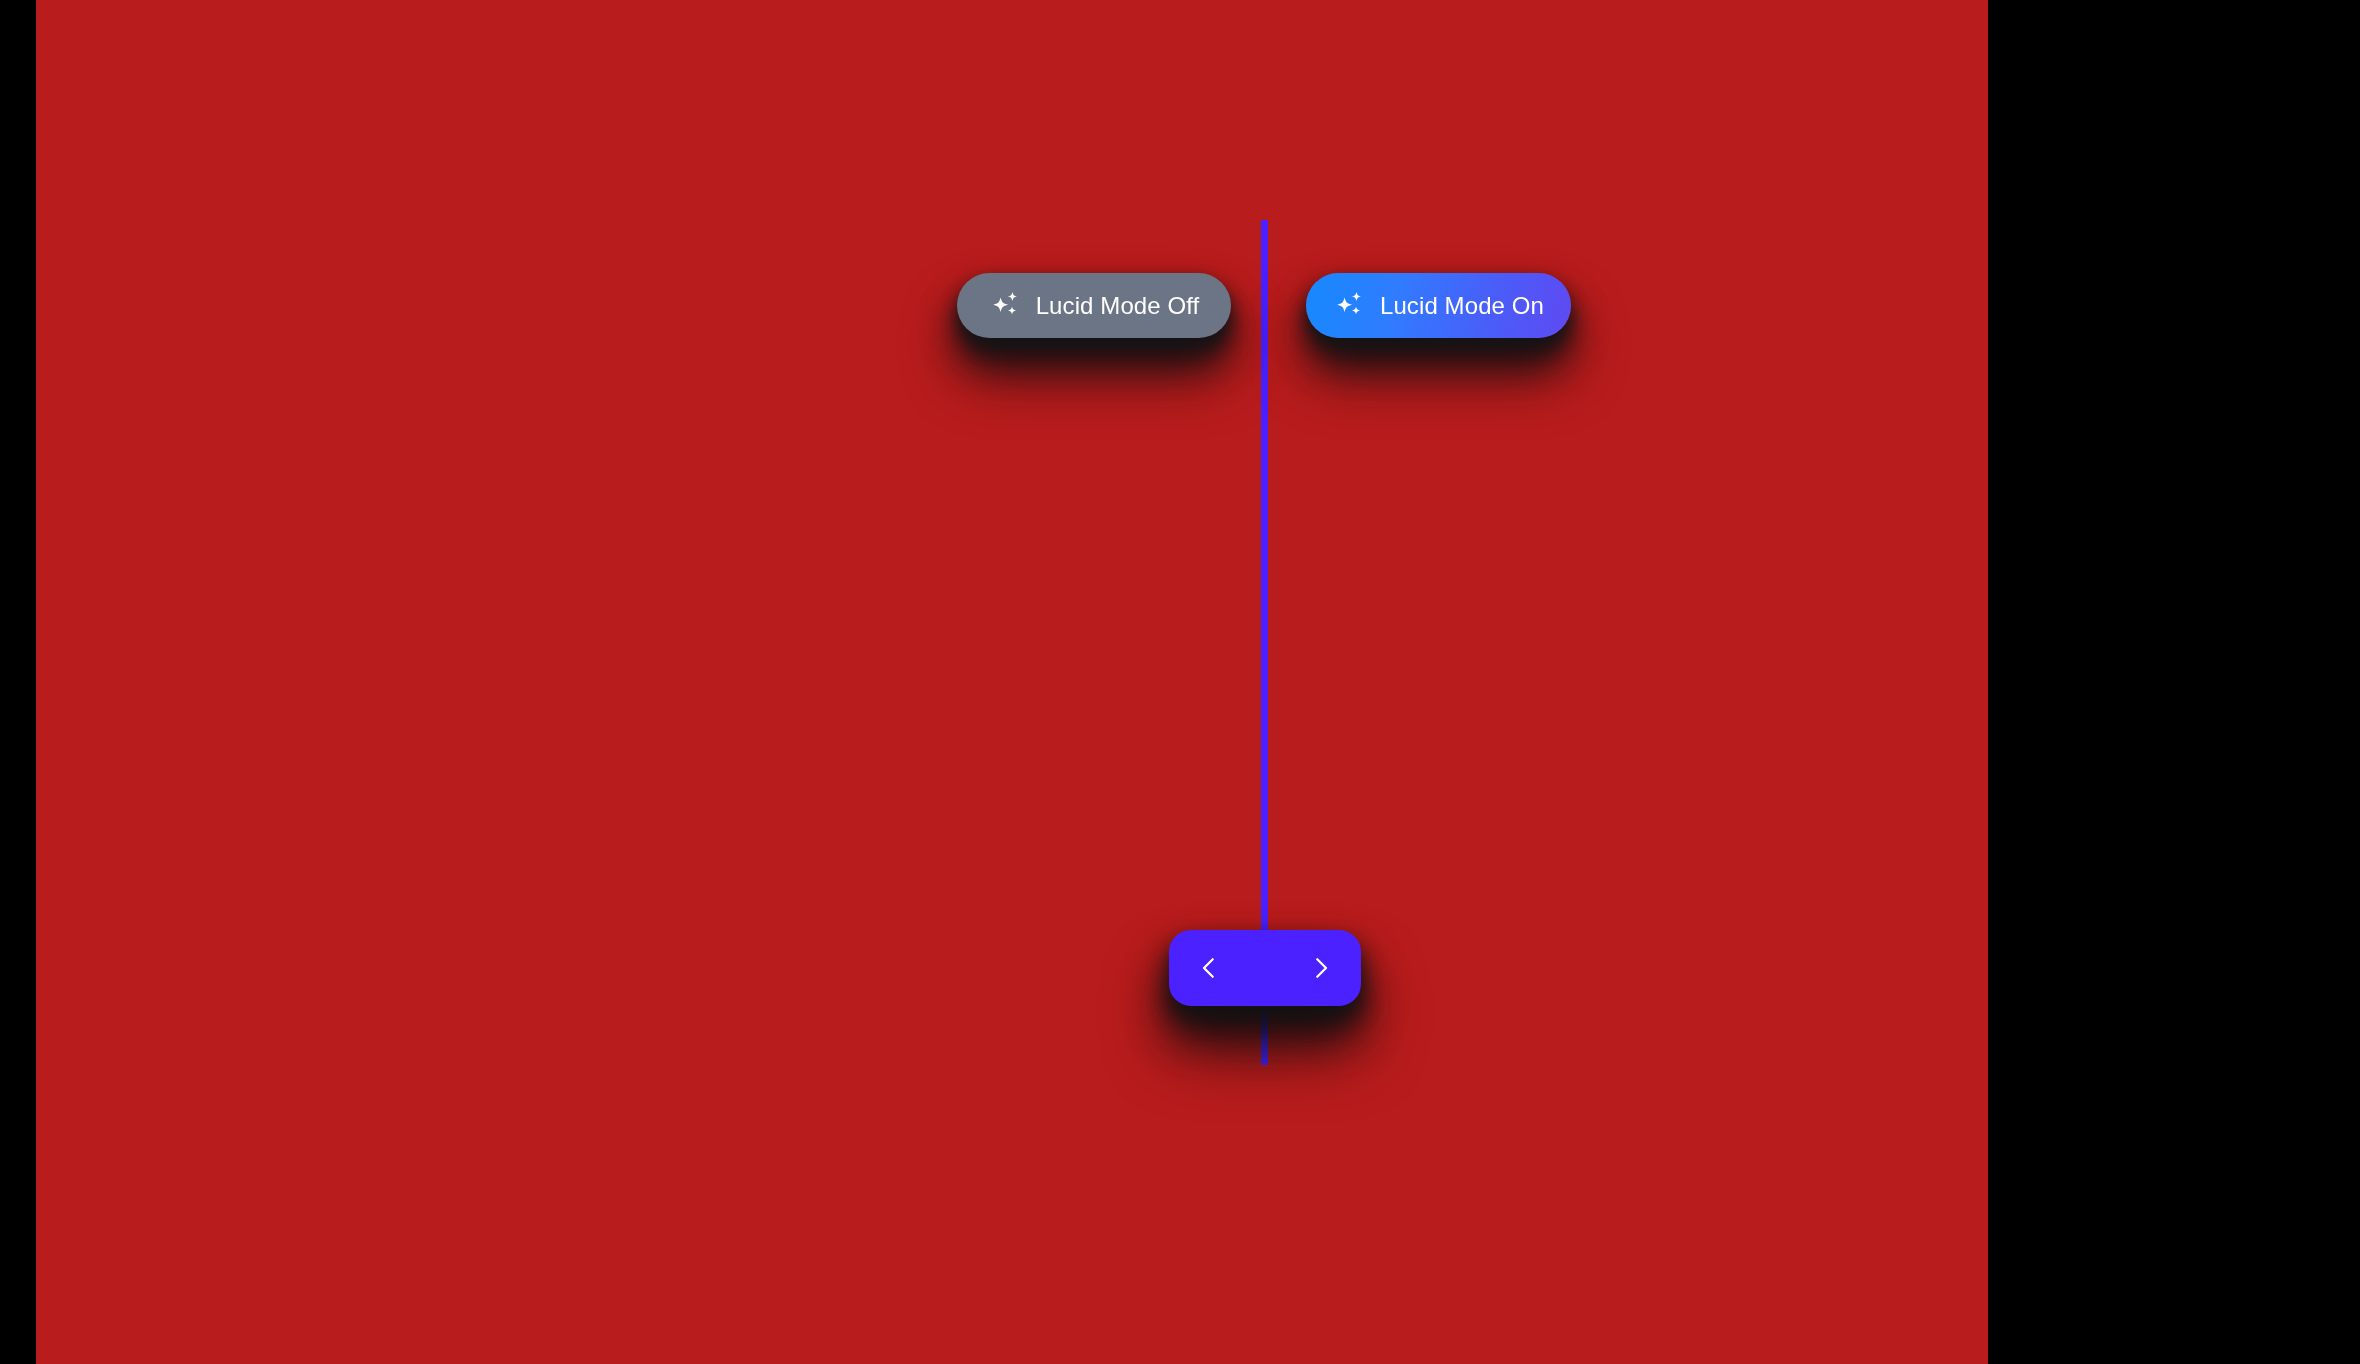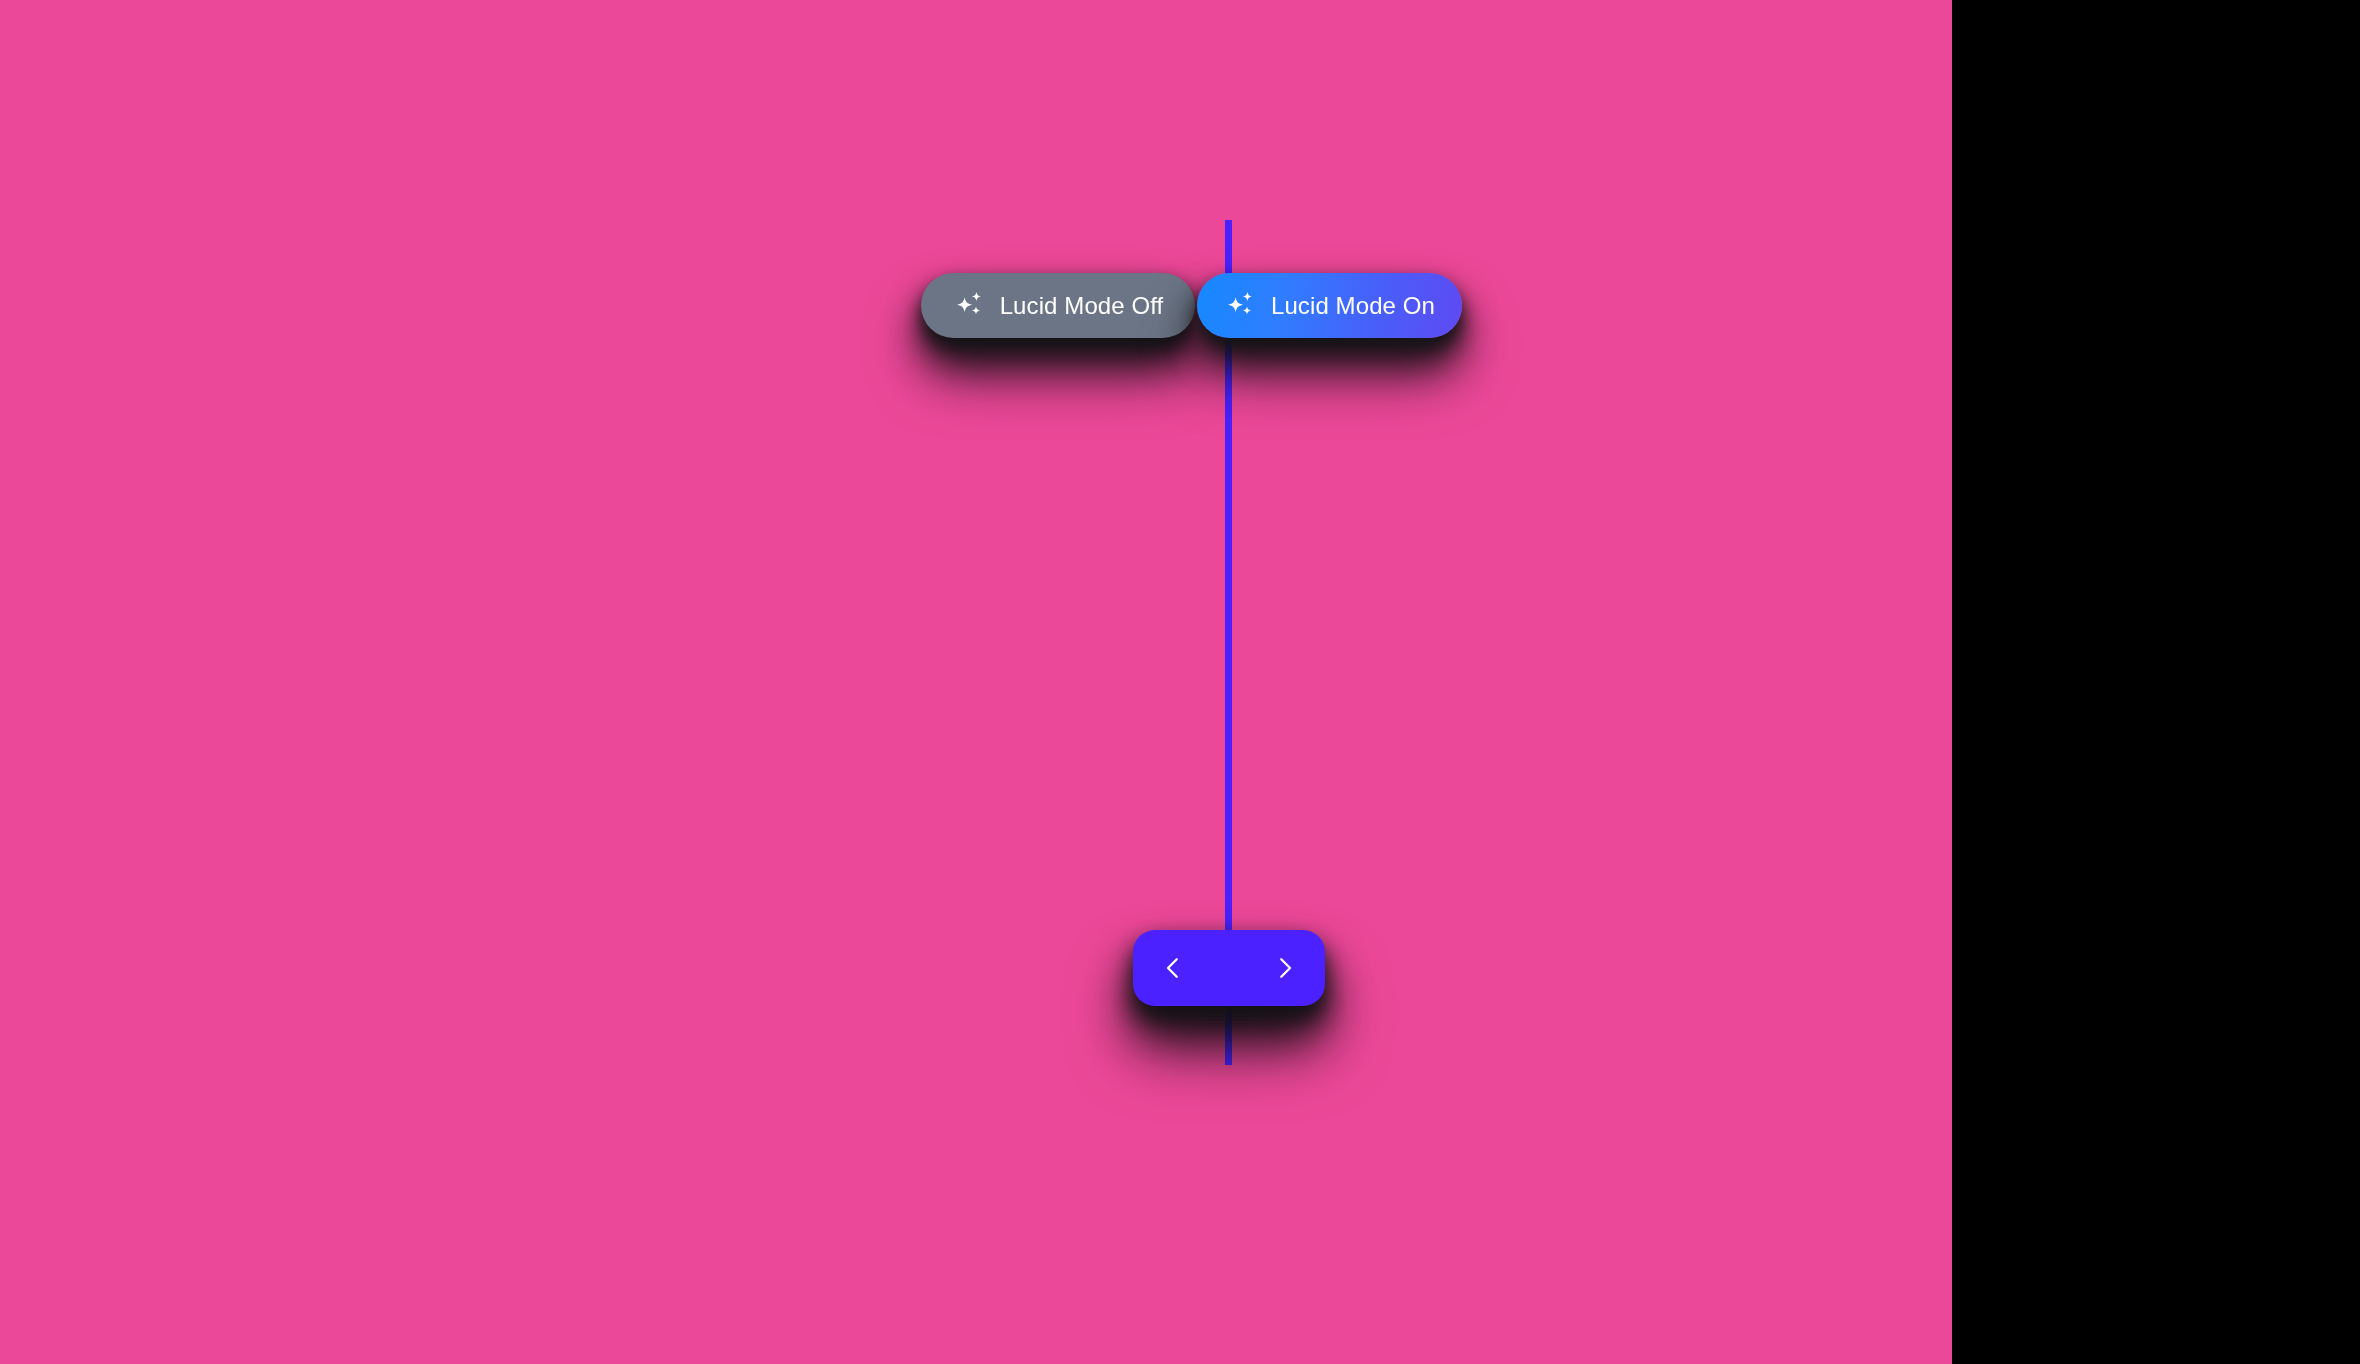--- a/index.html
+++ b/index.html
@@ -12,21 +12,22 @@
     height: 1364px;
     overflow: hidden;
     font-family: "Liberation Sans", sans-serif;
     -webkit-font-smoothing: antialiased;
   }
 
   #stage {
     position: relative;
     width: 1952px;
     height: 1364px;
-    background: #ec4899;
+    background: #b91c1c;
+    margin-left: 36px;
   }
 
   
   .divider-line {
     position: absolute;
     left: 1225px;
     top: 220px;
     width: 7px;
     height: 845px;
     background: #4B22FF;
@@ -70,21 +71,21 @@
     flex: 0 0 auto;
   }
 
   #btn-off {
     left: 921px;
     width: 274px;
     background: #6B7585;
   }
 
   #btn-on {
-    left: 1197px;
+    left: 1270px;
     width: 265px;
     background: linear-gradient(100deg, #1689FF 0%, #2F7DFF 32%, #4A5DF8 70%, #5E4AF2 100%);
   }
 
   
   #nav-pill {
     position: absolute;
     left: 1133px;
     top: 930px;
     width: 192px;

